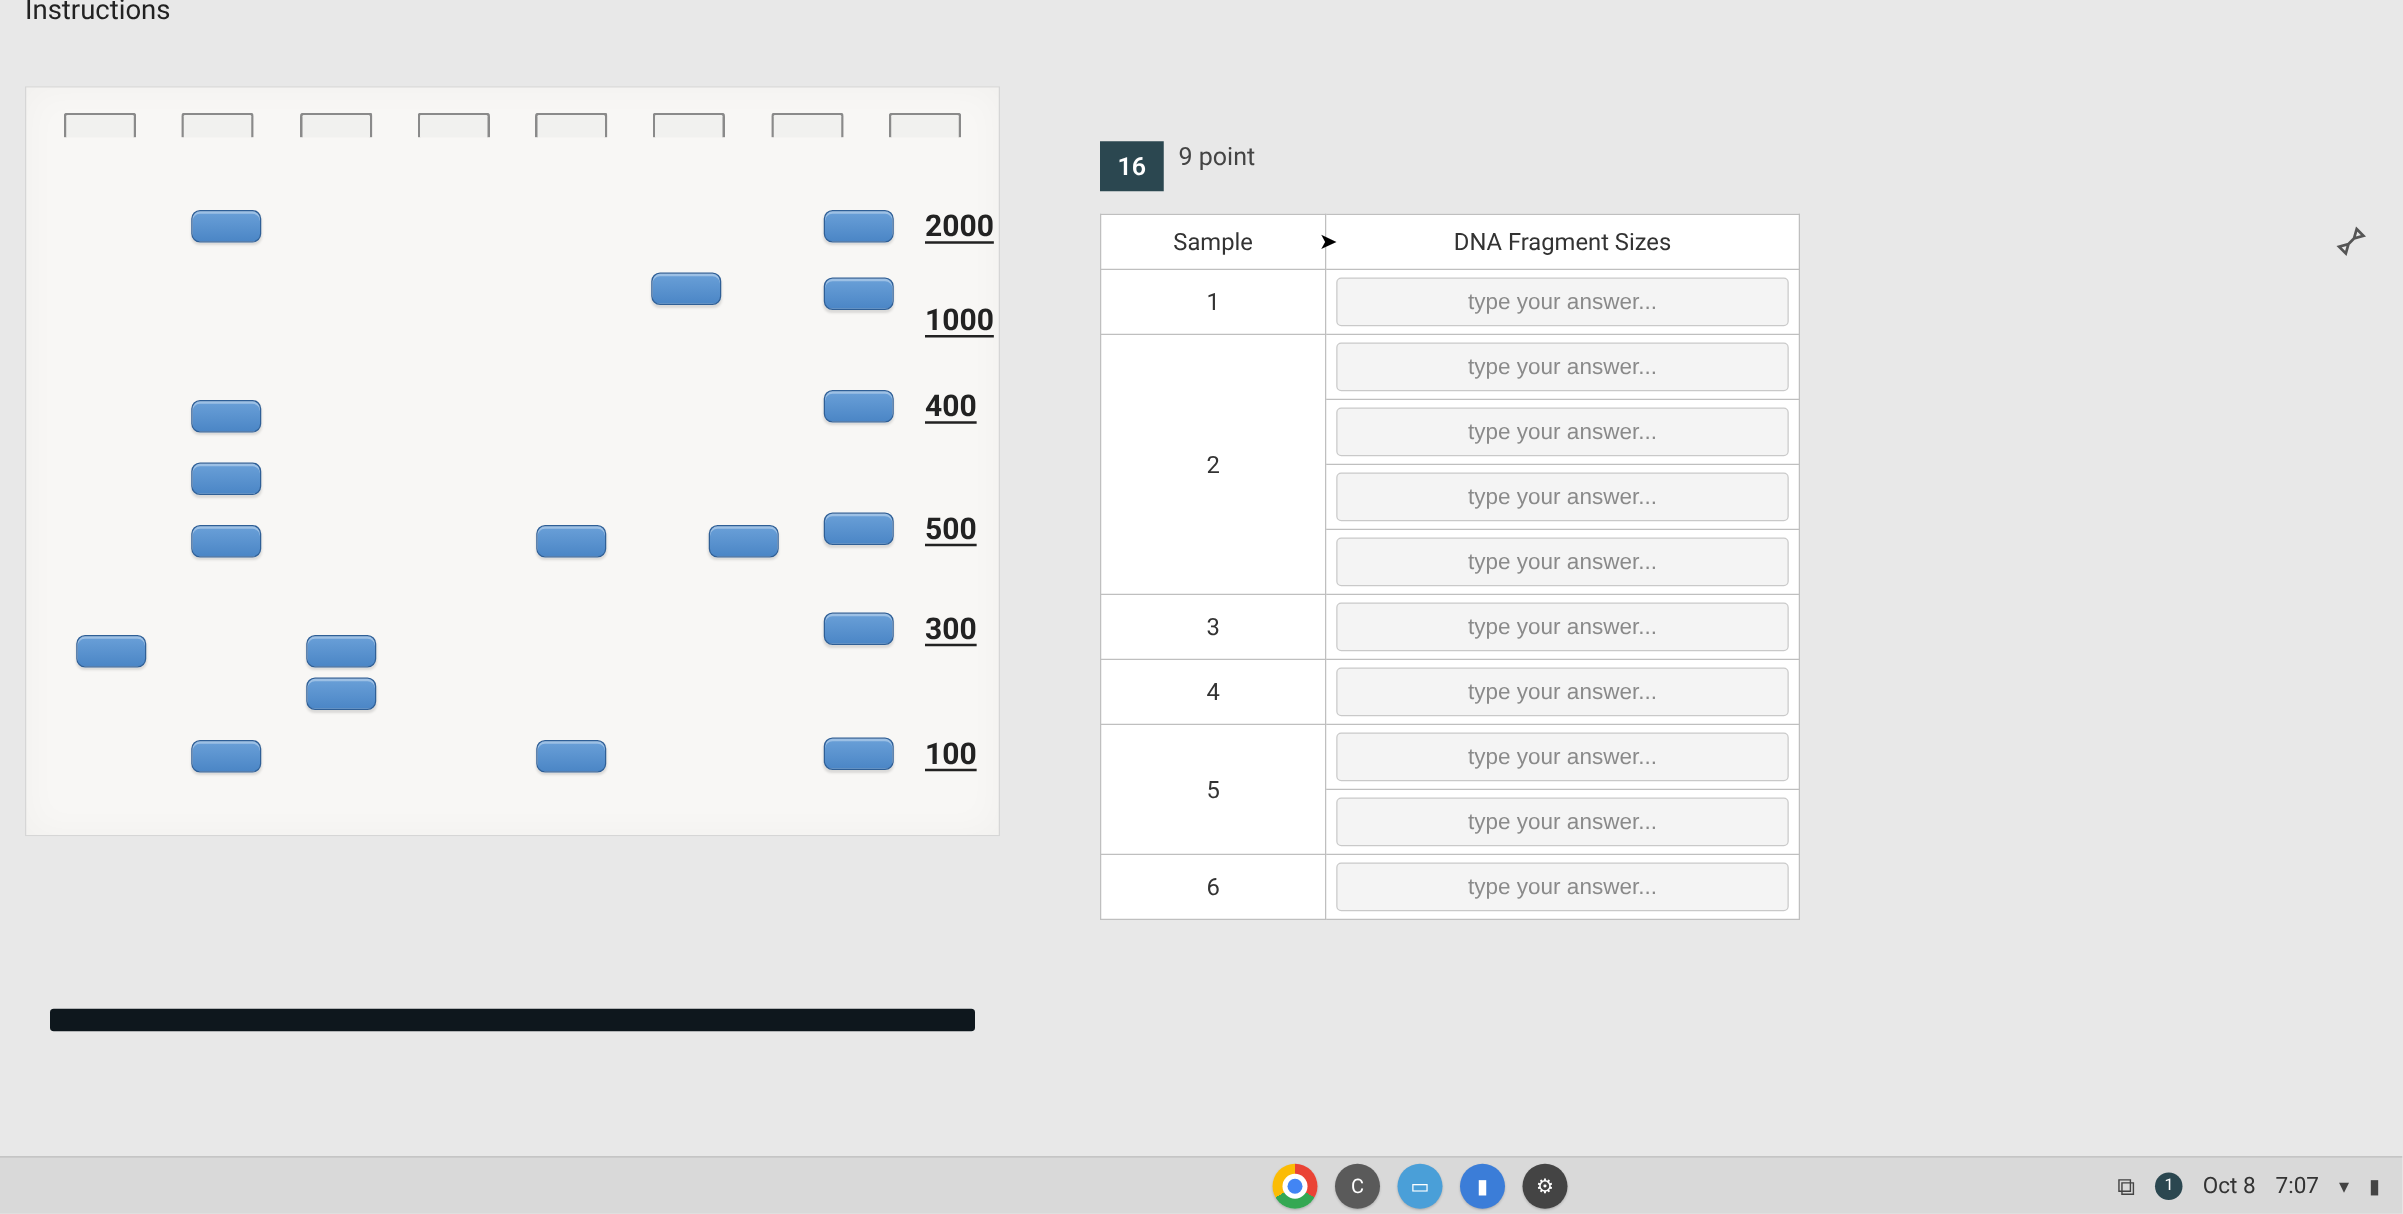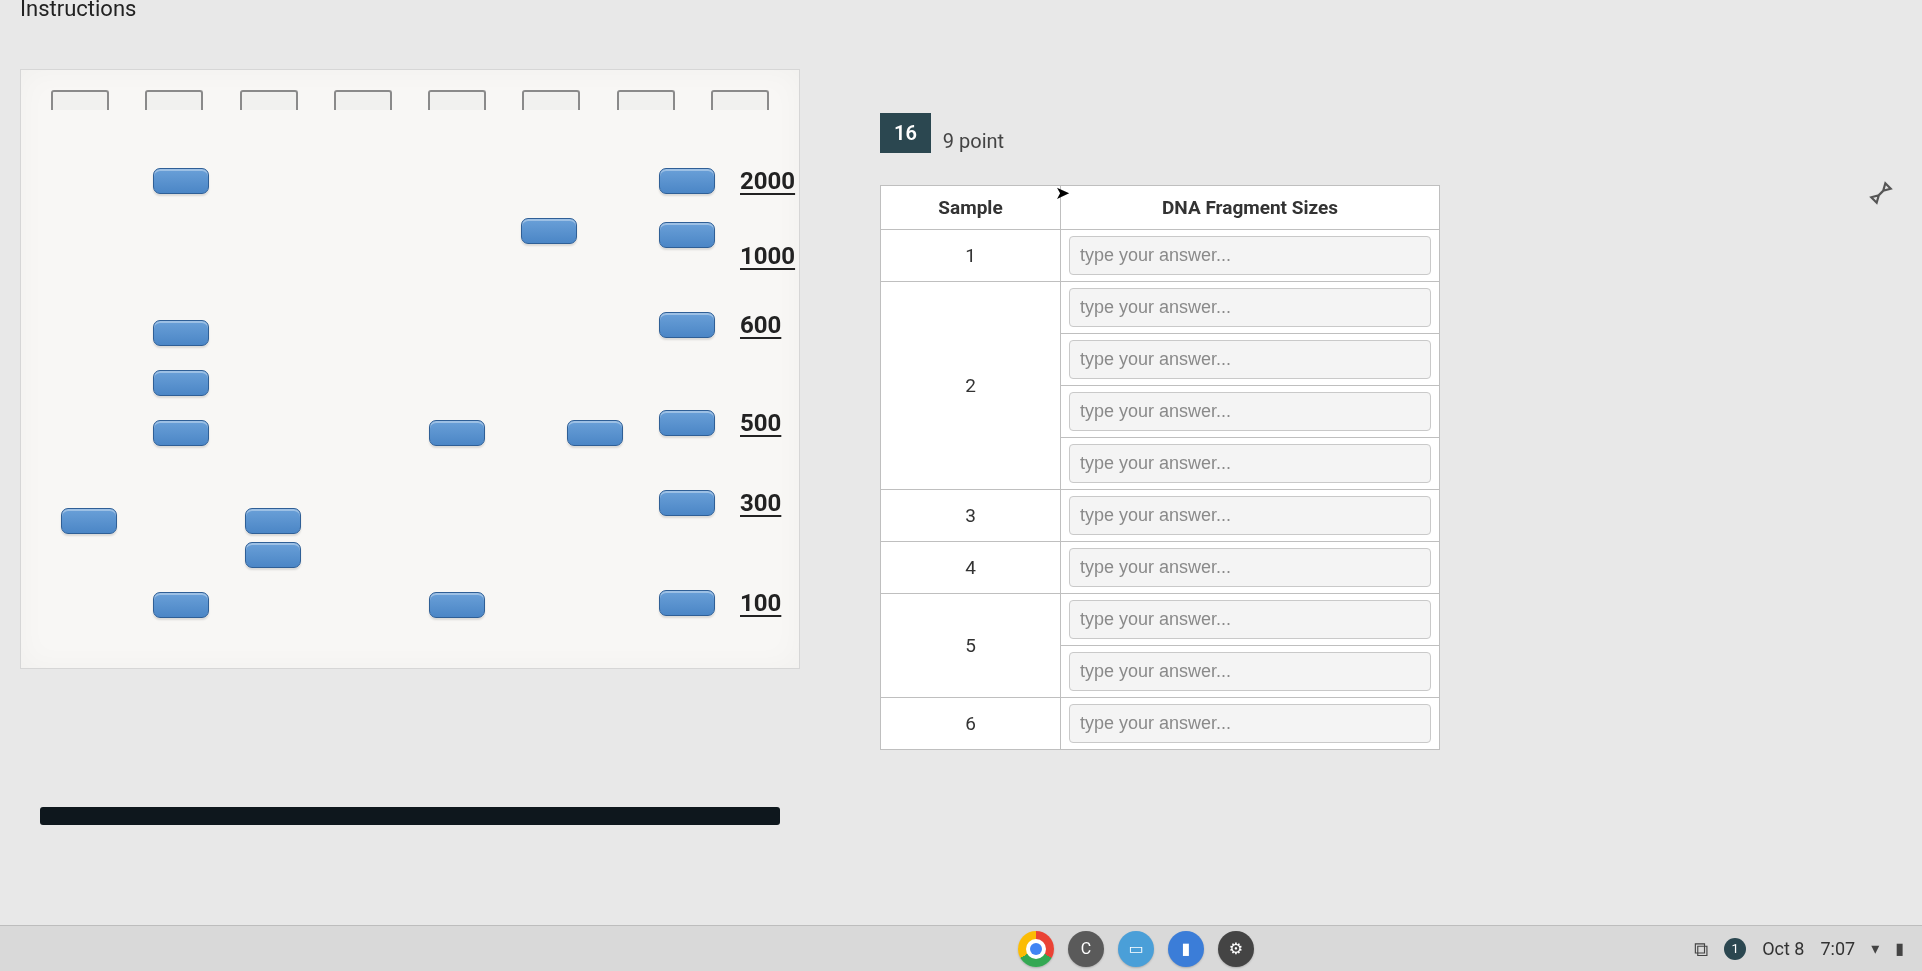--- a/index.html
+++ b/index.html
@@ -77,55 +77,55 @@
     top: 738px;
     background: #1c2a33;
     border-radius: 3px;
   }
   .hscroll-thumb {
     position: absolute; left:0; top:0; height: 18px; width: 740px;
     background: #0e171d; border-radius: 3px;
   }
   
   .qwrap { margin-top: 44px; width: 730px; }
-  .qhead { display:flex; align-items:flex-end; gap: 12px; margin-bottom: 32px;}
+  .qhead { display:flex; align-items:flex-start; gap: 12px; margin-bottom: 18px;}
   .qnum {
     background: #2b4750; color:#fff;
     font-size: 20px; font-weight:600;
     padding: 8px 14px;
   }
   .qpts { font-size: 20px; color:#444; }
   .ans-table {
     border-collapse: collapse;
     width: 560px;
     background: #fff;
   }
   .ans-table th, .ans-table td {
     border: 1px solid #bfbfbf;
     font-size: 19px;
     color: #333;
     text-align: center;
     vertical-align: middle;
   }
   .ans-table th {
-    font-weight: 700;
+    font-weight: 400;
     padding: 10px 8px;
     background: #fff;
   }
   .sample-cell { width: 180px; padding: 12px 8px; }
   .answer-cell { padding: 6px 8px; }
   .answer-input {
     width: 100%;
     border: 1px solid #c9c9c9;
     background: #f4f4f4;
     border-radius: 4px;
     font-size: 18px;
     color: #777;
     padding: 8px 10px;
-    text-align: left;
+    text-align: center;
   }
   .answer-input::placeholder { color: #8a8a8a; }
   .pin-icon {
     position: absolute;
     top: 180px; right: 28px;
     width: 26px; height: 26px;
     color: #555;
   }
   .cursor-icon {
     position: absolute;
@@ -200,21 +200,21 @@
             <div class="band" style="left: 638px; top: 152px;"></div>
             <div class="band" style="left: 638px; top: 242px;"></div>
             <div class="band" style="left: 638px; top: 340px;"></div>
             <div class="band" style="left: 638px; top: 420px;"></div>
             <div class="band" style="left: 638px; top: 520px;"></div>
           </div>
       </div>
       <div id="ladder-labels">
           <div class="ladder-label" style="left: 720px; top: 98px;">2000</div>
           <div class="ladder-label" style="left: 720px; top: 152px; margin-top: 21px;">1000</div>
-          <div class="ladder-label" style="left: 720px; top: 242px;">600</div>
+          <div class="ladder-label" style="left: 720px; top: 242px;">400</div>
           <div class="ladder-label" style="left: 720px; top: 340px;">500</div>
           <div class="ladder-label" style="left: 720px; top: 420px;">300</div>
           <div class="ladder-label" style="left: 720px; top: 520px;">100</div>
         </div>
       <div class="hscroll">
         <div class="hscroll-thumb"></div>
       </div>
     </div>
 
     <div class="qwrap">

